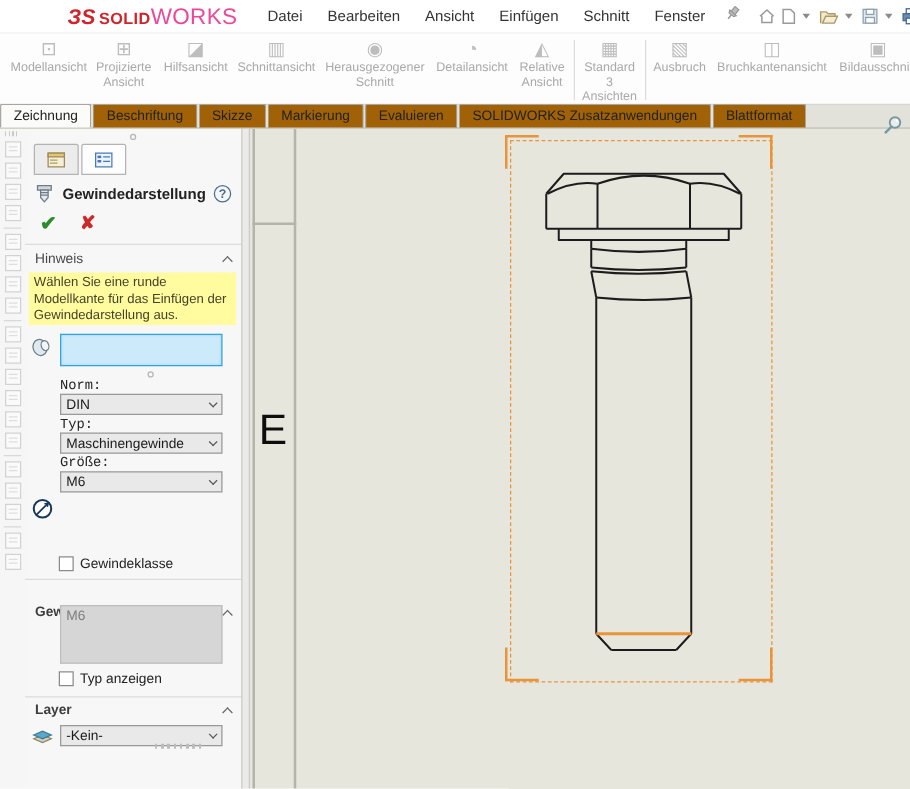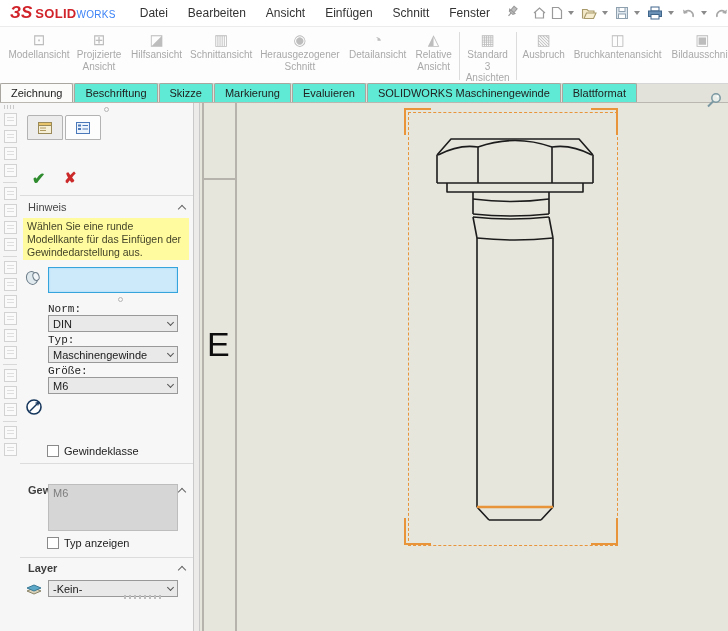--- a/index.html
+++ b/index.html
@@ -5,42 +5,42 @@
   * { margin:0; padding:0; box-sizing:border-box; }
   html,body { width:728px; height:631px; overflow:hidden; background:#fff;
     font-family:"Liberation Sans", sans-serif; }
   .abs { position:absolute; }
   #stage { position:relative; width:728px; height:631px; background:#fff; }
 
   
   #menubar { left:0; top:0; width:728px; height:27px; background:#fff;
     display:flex; align-items:center; border-bottom:1px solid #ececec; }
   .logo { display:flex; align-items:baseline; margin-left:10px; margin-right:14px; cursor:default; }
-  .logo-mark { color:#d1232a; font-weight:bold; font-style:italic; font-size:17px; margin-right:3px; }
+  .logo-mark { color:#d1232a; font-weight:bold; font-style:italic; font-size:17px; margin-right:3px;margin-left:44px; }
   .logo-solid { color:#d1232a; font-weight:bold; font-size:13px; letter-spacing:.3px; }
-  .logo-works { color:#3b82f6; font-weight:normal; font-size:10px; letter-spacing:.3px; }
+  .logo-works { color:#ec4899; font-weight:normal; font-size:18px; letter-spacing:.3px; }
   .menu-item { font-size:12px; color:#333; padding:4px 10px; cursor:default; }
   .pin { margin:0 6px; }
   .qa { display:flex; align-items:center; gap:2px; margin-left:6px; }
   .qa-btn { display:flex; align-items:center; padding:2px 1px; }
   .caret { width:0; height:0; border-left:3px solid transparent; border-right:3px solid transparent;
     border-top:4px solid #8a8a8a; margin:0 4px 0 2px; }
 
   
   #ribbon { left:0; top:27px; width:728px; height:57px; background:#fdfdfd;
     border-bottom:1px solid #d6d6d6; display:flex; align-items:flex-start; padding:3px 0 0 6px; overflow:hidden; }
   .rbtn { display:flex; flex-direction:column; align-items:center; text-align:center;
     color:#a9a9a9; font-size:10px; line-height:1.15; padding:1px 5px; }
   .rglyph { font-size:15px; color:#bdbdbd; height:18px; line-height:18px; }
   .rsep { width:1px; height:48px; background:#dcdcdc; margin:2px 2px 0 2px; flex:0 0 1px; }
 
   
   #tabbar { left:0; top:84px; width:728px; height:19px; background:#e3e2da;
     display:flex; align-items:flex-end; border-bottom:1px solid #b9b7af; }
-  .tab { font-size:11px; color:#222; background:#5eead4; border:1px solid #a8a69e; border-bottom:none;
+  .tab { font-size:11px; color:#222; background:#a16207; border:1px solid #a8a69e; border-bottom:none;
     padding:2px 10px 2px 10px; height:19px; display:flex; align-items:center;
     border-radius:2px 2px 0 0; margin-right:1px; white-space:nowrap; }
   .tab.active { background:#fbfbf9; font-weight:normal; }
 
   
   #leftstrip { left:0; top:103px; width:20px; height:528px; background:#f6f6f6; }
   .strip-grip { width:12px; height:4px; margin:2px auto 3px auto;
     background:repeating-linear-gradient(90deg,#c9c9c9 0 1px,transparent 1px 3px); }
   .lt-icon { width:13px; height:13px; border:1px solid #d2d2d2; background:#fafafa; margin:4px auto 0 auto; position:relative; }
   .lt-icon::after { content:""; position:absolute; left:2px; right:2px; top:3px; height:1px; background:#dedede; box-shadow:0 3px 0 #dedede; }
@@ -231,21 +231,21 @@
     </div>
 
   </div>
 
   <div id="tabbar" class="abs">
     <div class="tab active">Zeichnung</div>
     <div class="tab">Beschriftung</div>
     <div class="tab">Skizze</div>
     <div class="tab">Markierung</div>
     <div class="tab">Evaluieren</div>
-    <div class="tab">SOLIDWORKS Maschinengewinde</div>
+    <div class="tab">SOLIDWORKS Zusatzanwendungen</div>
     <div class="tab">Blattformat</div>
   </div>
 
   <div id="leftstrip" class="abs">
     <div class="strip-grip"></div>
     <div class="lt-icon"></div>
     <div class="lt-icon"></div>
     <div class="lt-icon"></div>
     <div class="lt-icon"></div>
     <div class="lt-sep"></div>
@@ -285,20 +285,30 @@
         <svg width="16" height="16" viewBox="0 0 16 16">
             <rect x="1.5" y="2.5" width="13" height="11" fill="#eef4fb" stroke="#4a78b8"></rect>
             <rect x="3" y="4.5" width="3" height="2" fill="#4a78b8"></rect>
             <rect x="3" y="8" width="3" height="2" fill="#4a78b8"></rect>
             <line x1="7.5" y1="5.5" x2="13" y2="5.5" stroke="#4a78b8"></line>
             <line x1="7.5" y1="9" x2="13" y2="9" stroke="#4a78b8"></line>
           </svg>
       </div>
     </div>
 
+    <div class="pm-title-row">
+      <svg width="15" height="16" viewBox="0 0 15 16">
+          <path d="M2 1.5 H13 V5 H2 Z" fill="#cfd6dd" stroke="#6e7a86"></path>
+          <path d="M4.5 5 H10.5 V11 L7.5 14.5 L4.5 11 Z" fill="#e4e9ee" stroke="#6e7a86"></path>
+          <line x1="4.5" y1="7" x2="10.5" y2="7" stroke="#6e7a86"></line>
+          <line x1="4.5" y1="9" x2="10.5" y2="9" stroke="#6e7a86"></line>
+        </svg>
+      <span class="pm-title">Gewindedarstellung</span>
+      <span class="help-circle">?</span>
+    </div>
 
     <span class="pm-ok">✔</span>
     <span class="pm-cancel">✘</span>
 
     <div class="pm-divider" style="top:92px"></div>
 
     <div class="pm-header" style="top:98px">
       <span>Hinweis</span>
       <i class="chev-up"></i>
     </div>

